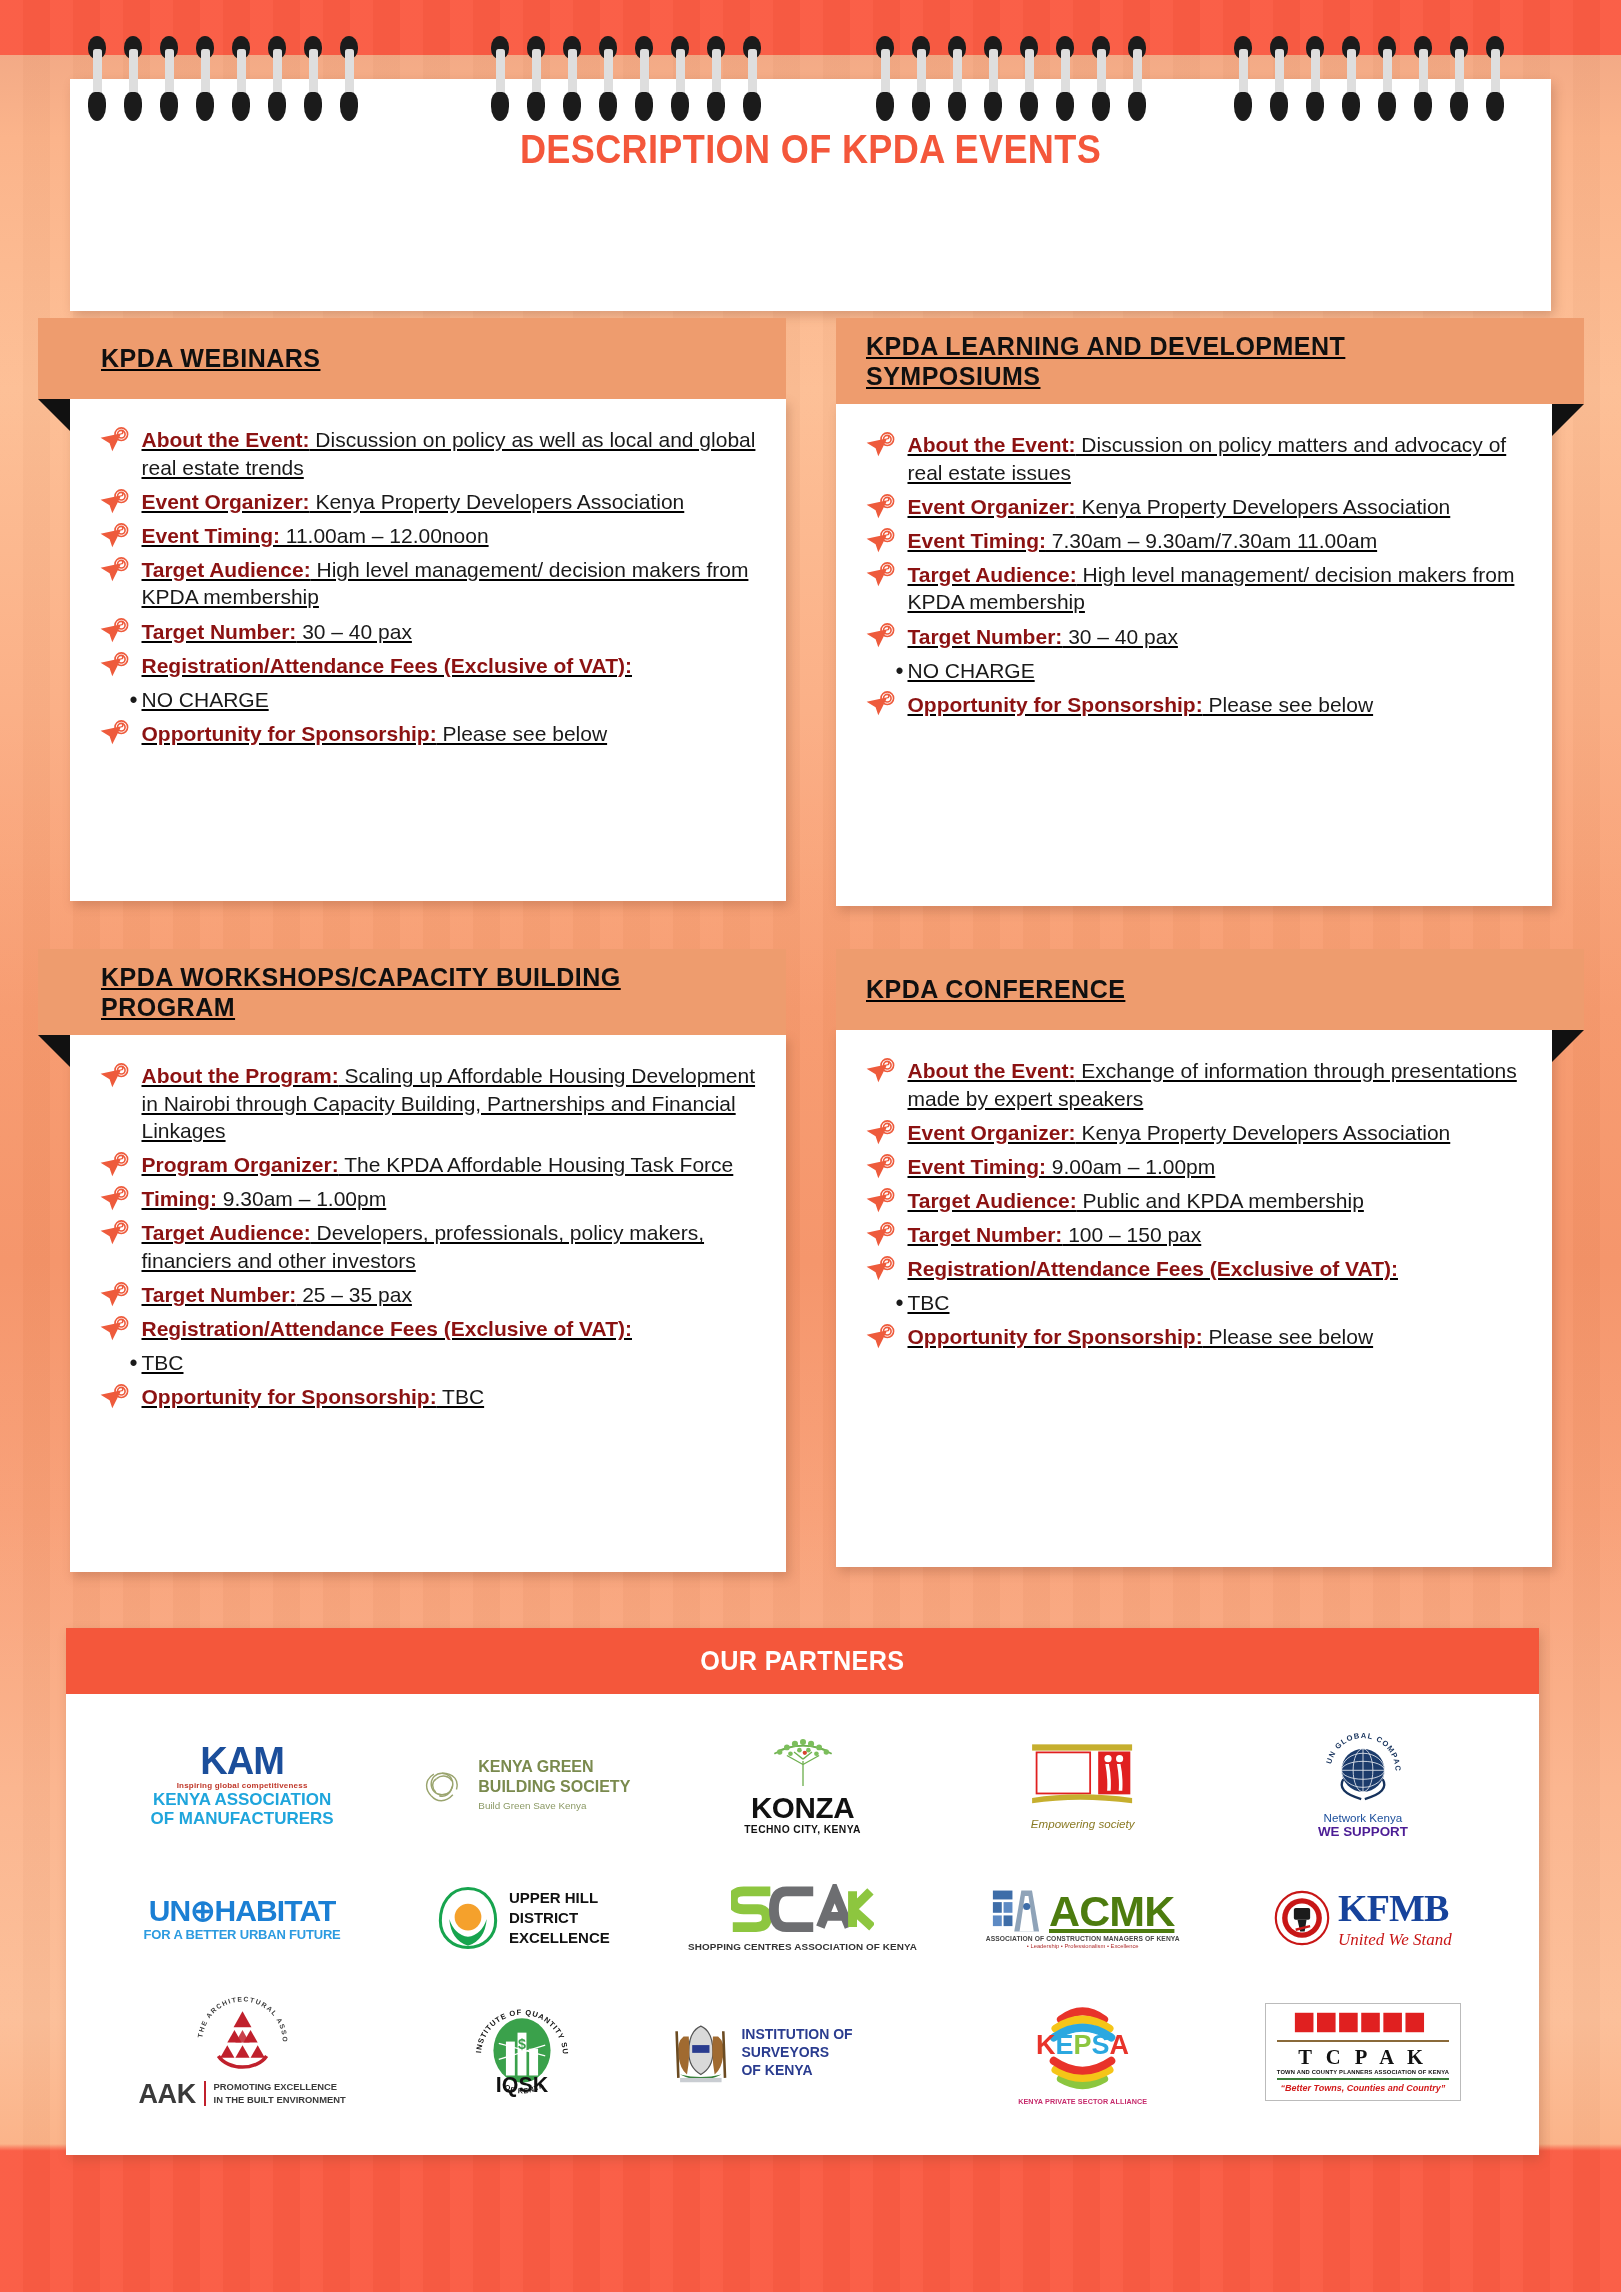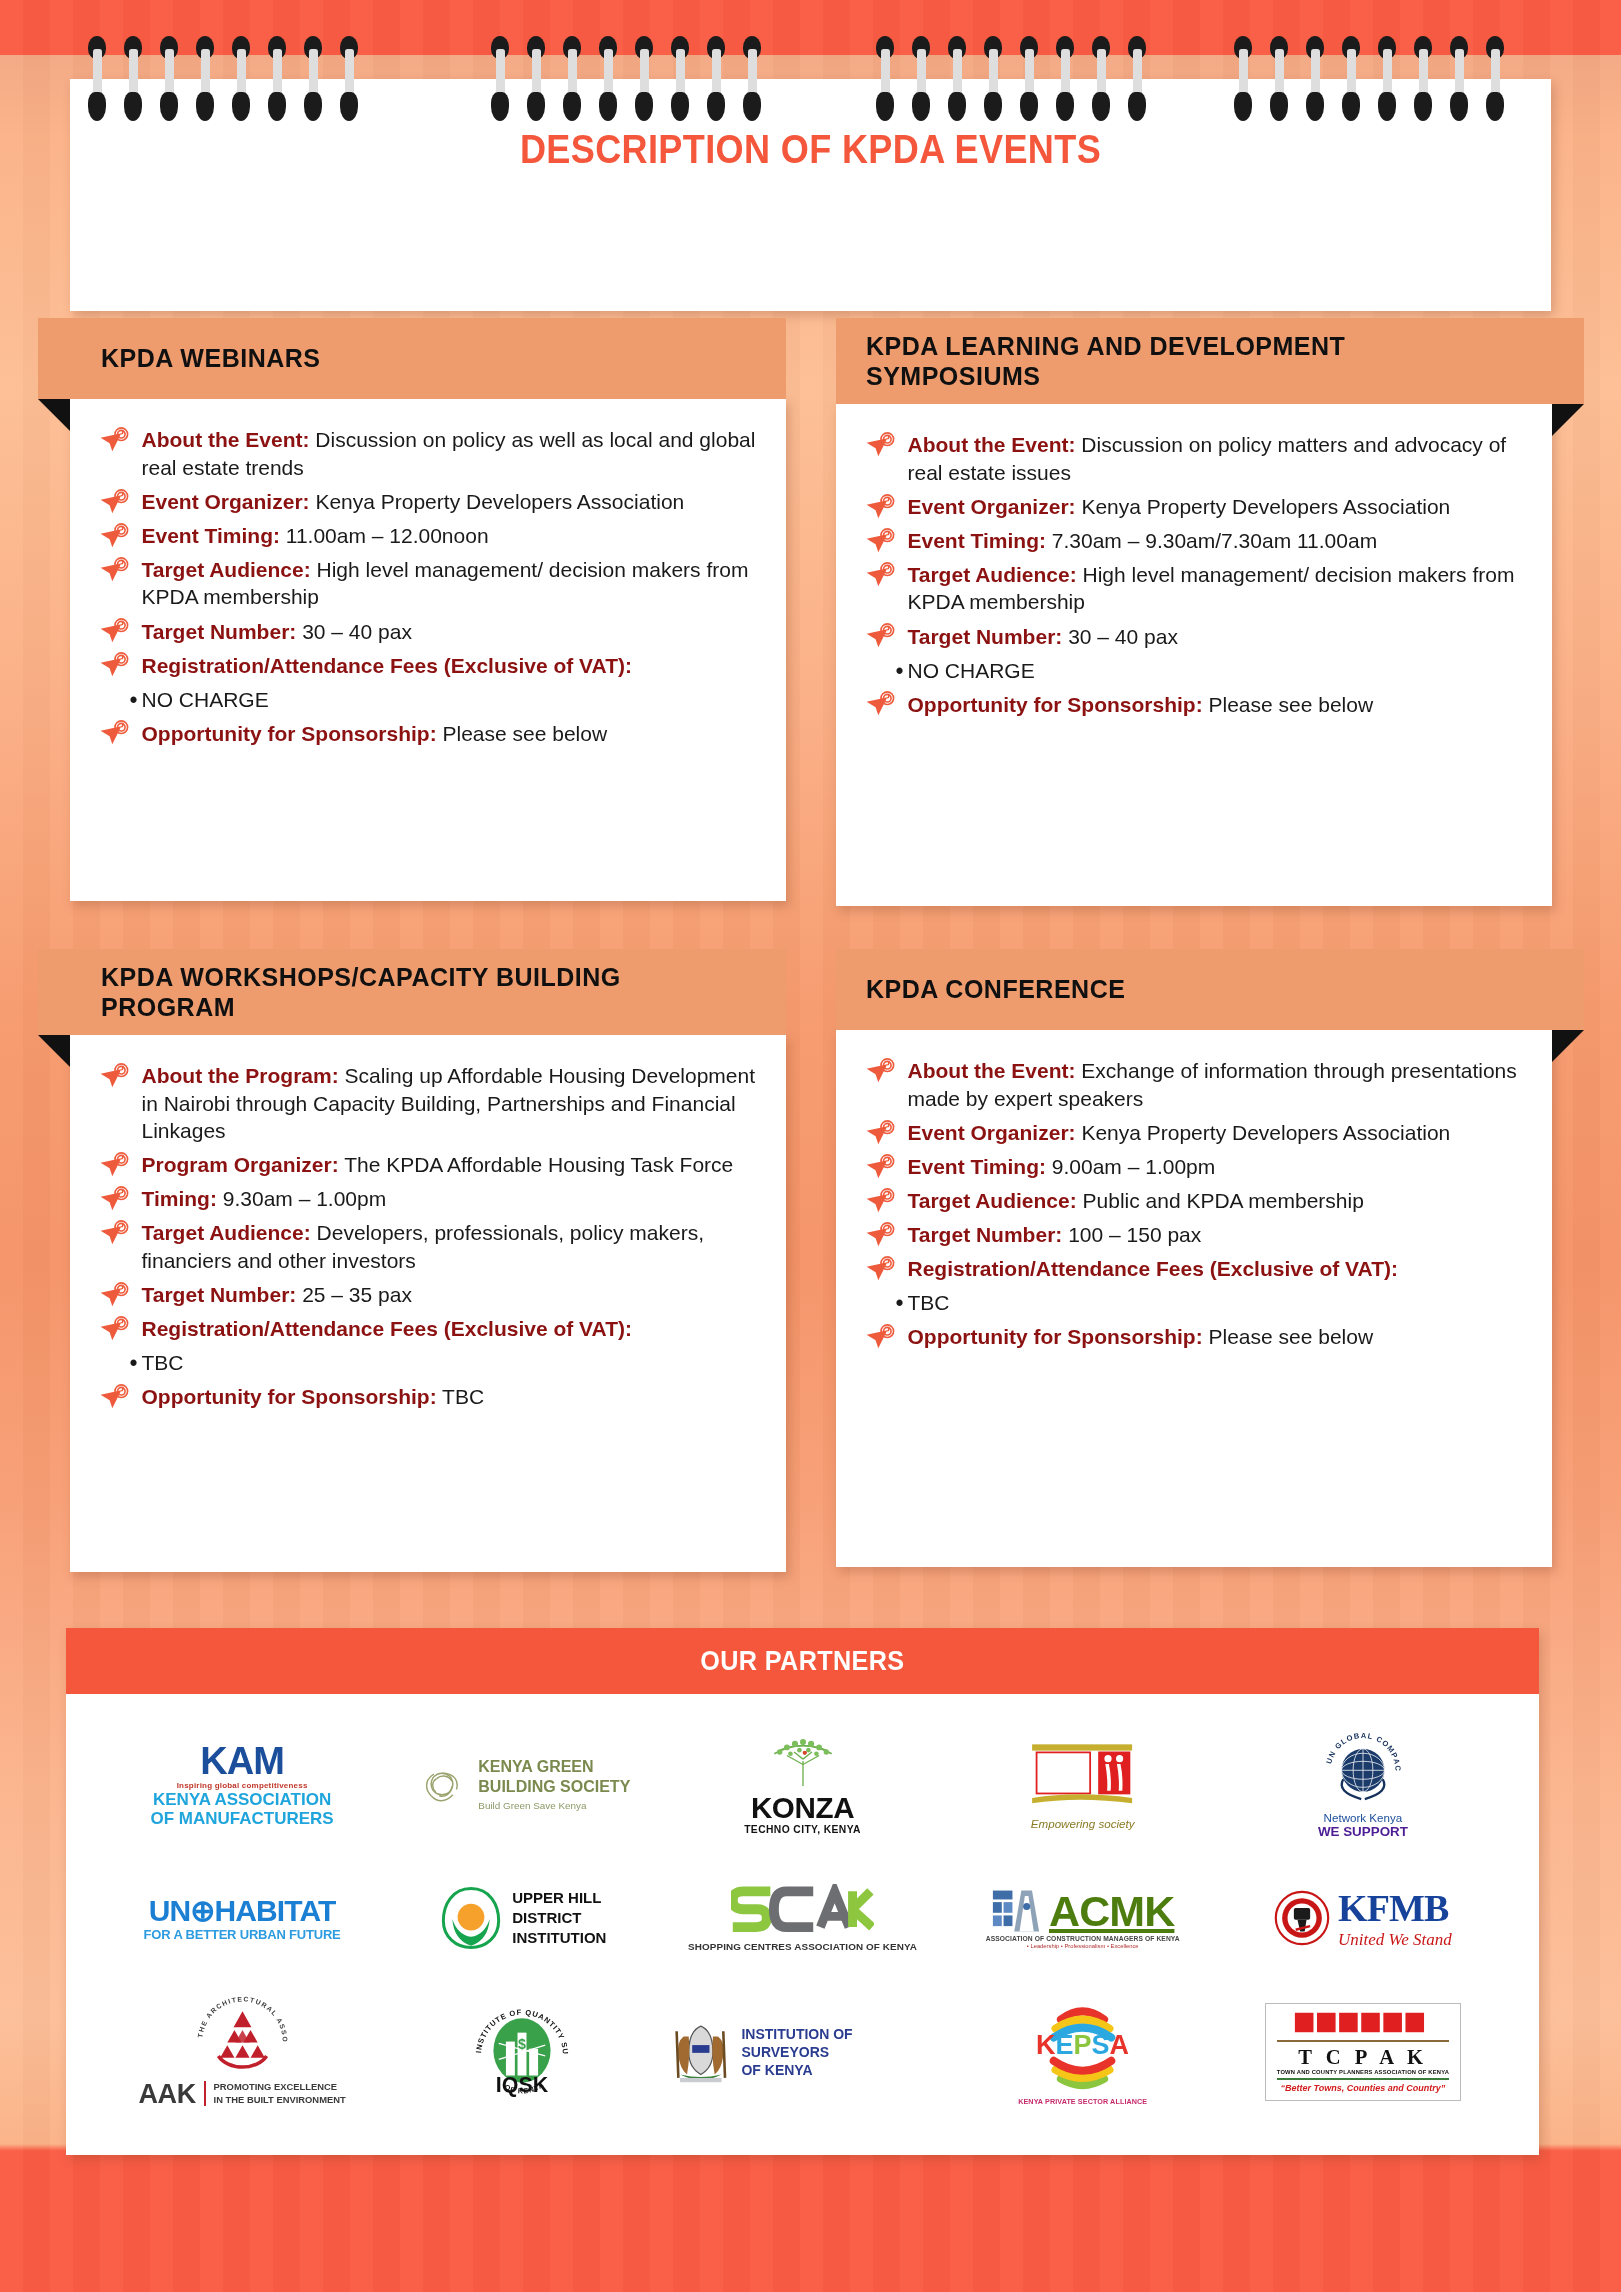--- a/index.html
+++ b/index.html
@@ -116,20 +116,21 @@
     background: #1B1B1B;
     border-radius: 42% 42% 55% 55%;
   }
 
   
   .cards {
     position: absolute;
     left: 0; right: 0;
     top: 318px;
     z-index: 3;
+    text-decoration: underline;
   }
   .card-row {
     position: relative;
     display: flex;
     justify-content: center;
     gap: 50px;
     margin-bottom: 43px;
   }
   .card {
     position: relative;
@@ -870,21 +871,21 @@
       <div class="logo-cell">
         <div class="logo-box">
           <svg width="66" height="66" viewBox="0 0 74 74">
             <path d="M37 4 C58 4 68 22 68 40 C68 58 54 70 37 70 C20 70 6 58 6 40 C6 22 16 4 37 4 Z" fill="none" stroke="#17A44E" stroke-width="3.4"></path>
             <circle cx="37" cy="36" r="15" fill="#F5A12C"></circle>
             <path d="M16 38 Q18 62 37 68 Q56 62 58 38 Q52 56 37 58 Q22 56 16 38 Z" fill="#17A44E"></path>
           </svg>
           <div class="l-uhda">
             <div>UPPER HILL</div>
             <div>DISTRICT</div>
-            <div>INSTITUTION</div>
+            <div>EXCELLENCE</div>
           </div>
         </div>
       </div>
 
       <div class="logo-cell">
         <div class="logo-txt">
           <svg width="143" height="54" viewBox="0 0 160 60">
             <path d="M44 8 H14 Q2 8 2 18 Q2 28 14 28 H30 Q40 28 40 38 Q40 48 28 48 H2" fill="none" stroke="#8DC63F" stroke-width="11"></path>
             <path d="M92 8 H62 Q48 8 48 28 Q48 48 62 48 H92" fill="none" stroke="#6D6E71" stroke-width="11"></path>
             <path d="M100 48 L116 8 L132 48 M106 36 H126" fill="none" stroke="#6D6E71" stroke-width="10"></path>

